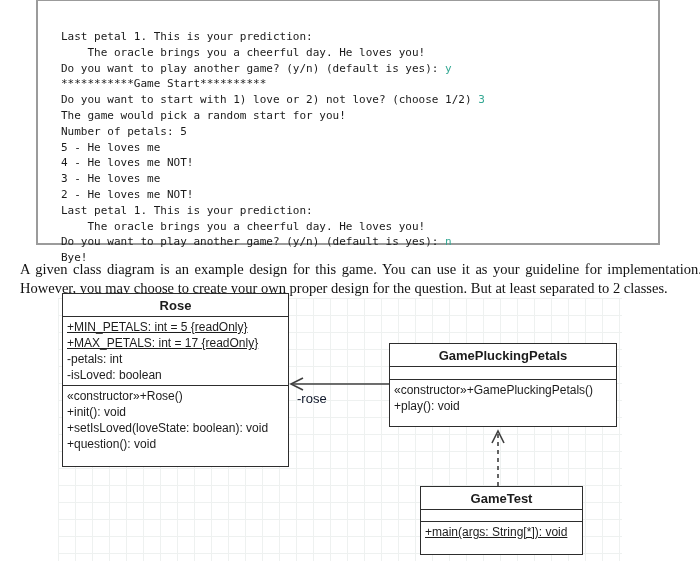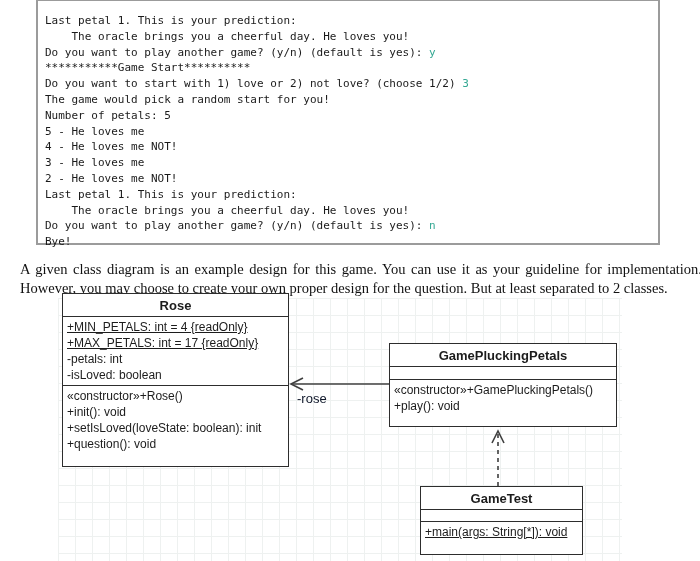--- a/index.html
+++ b/index.html
@@ -2,21 +2,21 @@
 <html style="--input-color: #34a893;"><head>
 <meta charset="utf-8">
 <style>
   html,body{margin:0;padding:0;background:#ffffff;}
   .page{position:relative;width:700px;height:561px;background:#ffffff;overflow:hidden;
         font-family:"Liberation Sans",sans-serif;}
 
   
   .terminal{position:absolute;left:36px;top:0px;width:624px;height:245px;
             border:2px solid #9b9b9b;border-top-width:1px;box-sizing:border-box;background:#ffffff;}
-  .terminal pre{margin:0;padding:12px 6px 0 7px;
+  .terminal pre{margin:16px;padding:12px 6px 0 7px;
                 font-family:"DejaVu Sans Mono","Liberation Mono",monospace;
                 font-size:11px;line-height:15.8px;color:#1a1a1a;}
   .terminal .inp{color:var(--input-color,#34a893);}
 
   
   .desc{position:absolute;left:12px;top:252px;width:682px;margin:8px;
         font-family:"Liberation Serif",serif;font-size:14.5px;line-height:19px;
         color:#111;text-align:justify;}
 
   
@@ -77,29 +77,29 @@
     </g>
     <g stroke="#3f3f3f" stroke-width="1.6" fill="none">
       <line x1="498" y1="486" x2="498" y2="434" stroke-dasharray="4,4"></line>
       <polyline points="492,443 498,431 504,443"></polyline>
     </g>
   </svg>
 
   <div class="uml" id="cls-rose">
     <div class="uml-title">Rose</div>
     <div class="uml-attrs">
-        <div class="uml-line u">+MIN_PETALS: int = 4 {readOnly}</div>
+        <div class="uml-line u">+MIN_PETALS: int = 5 {readOnly}</div>
         <div class="uml-line u">+MAX_PETALS: int = 17 {readOnly}</div>
         <div class="uml-line">-petals: int</div>
         <div class="uml-line">-isLoved: boolean</div>
       </div>
     <div class="uml-methods">
         <div class="uml-line">«constructor»+Rose()</div>
         <div class="uml-line">+init(): void</div>
-        <div class="uml-line">+setIsLoved(loveState: boolean): init</div>
+        <div class="uml-line">+setIsLoved(loveState: boolean): void</div>
         <div class="uml-line">+question(): void</div>
       </div>
   </div>
 
   <div class="uml" id="cls-test">
     <div class="uml-title">GameTest</div>
     <div class="uml-attrs"></div>
     <div class="uml-methods">
         <div class="uml-line u">+main(args: String[*]): void</div>
       </div>

